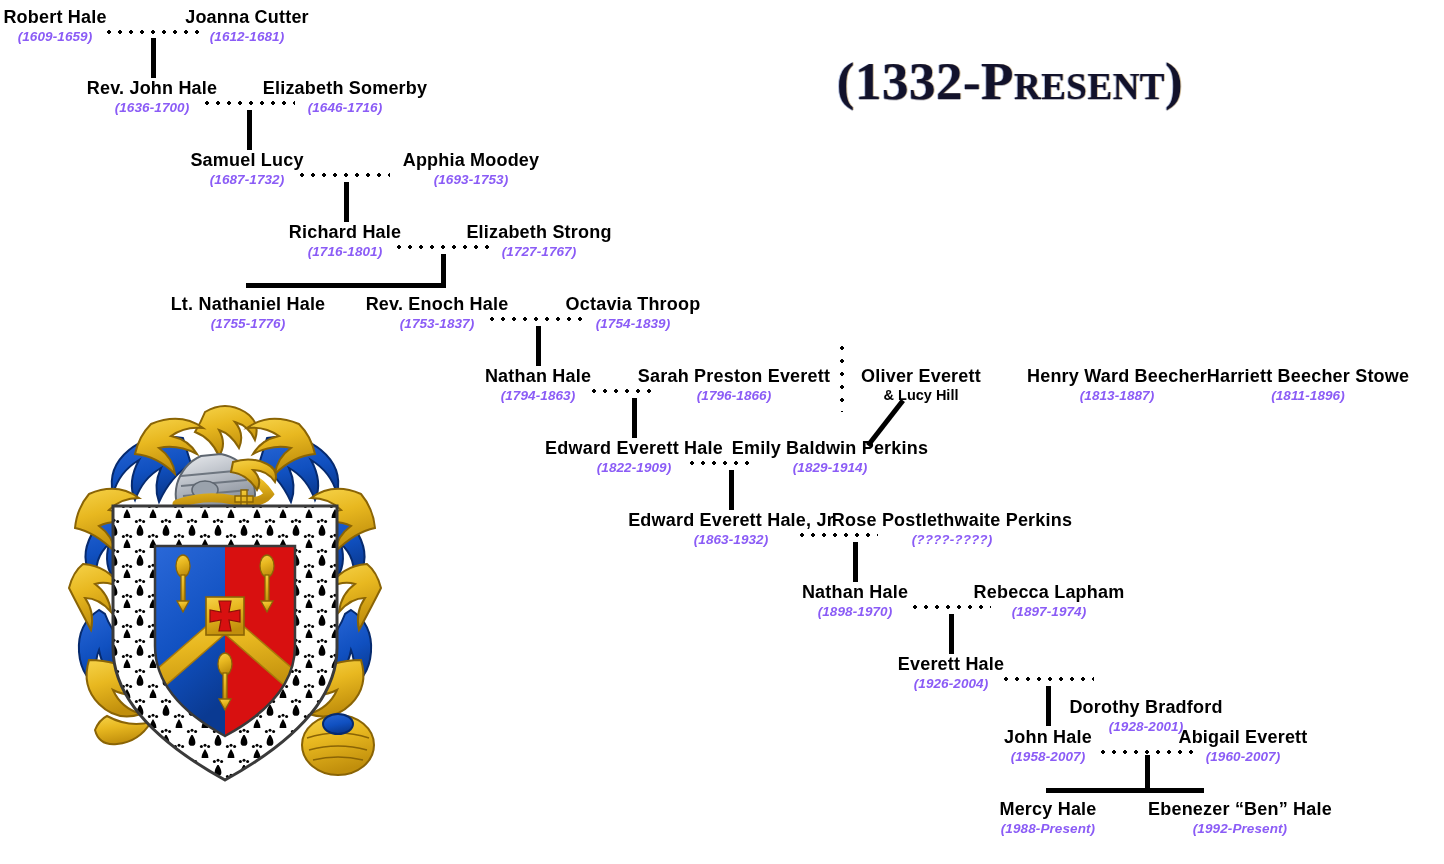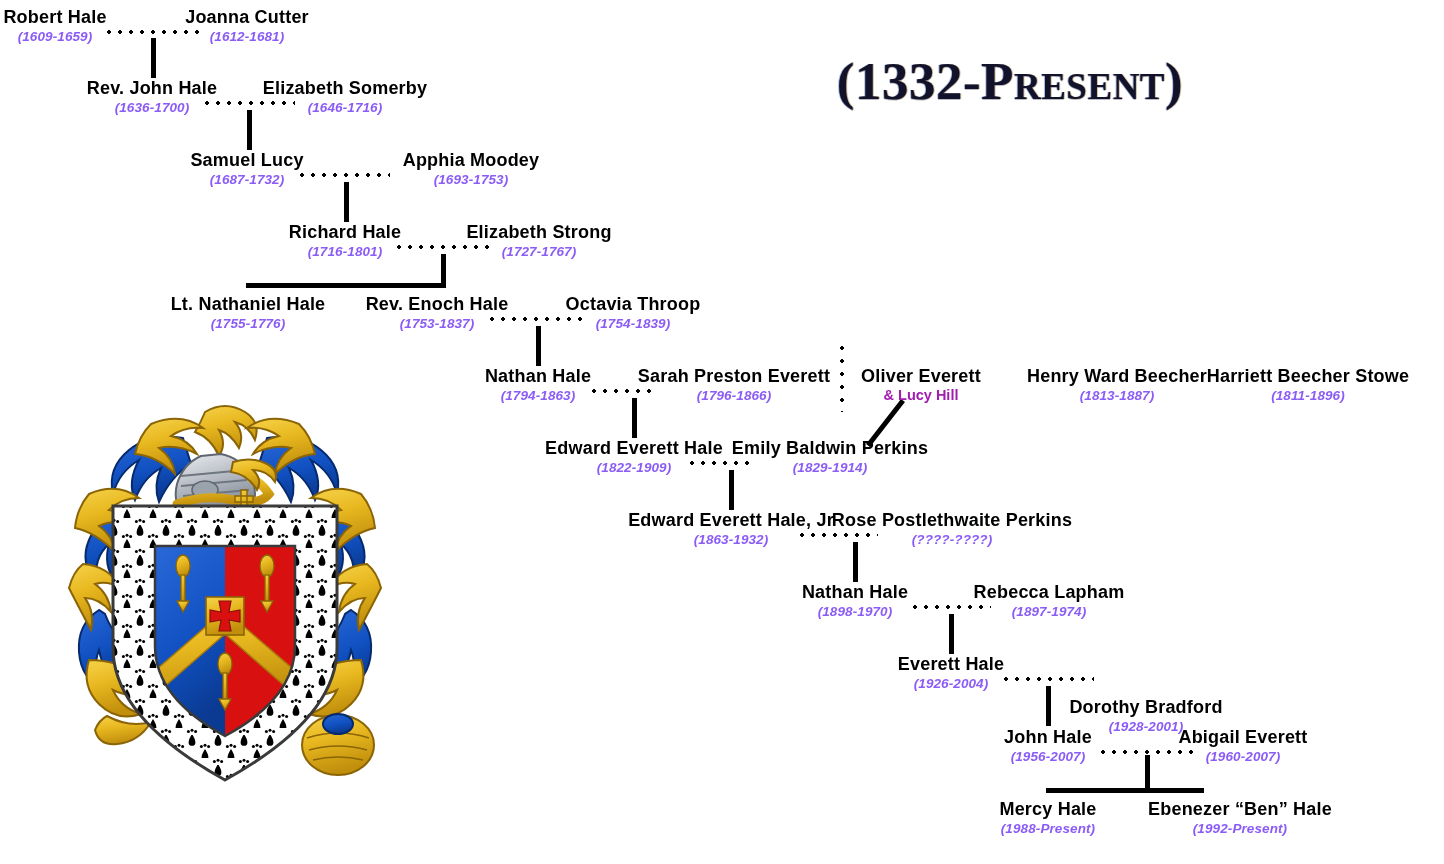--- a/index.html
+++ b/index.html
@@ -71,21 +71,21 @@
     font-size: 13.5px;
     color: #8b5cf6;
     line-height: 1.15;
     margin-top: 2px;
     letter-spacing: 0.1px;
   }
   .person .psub {
     font-family: "Liberation Sans", sans-serif;
     font-weight: bold;
     font-size: 14.5px;
-    color: #a21caf;
+    color: #000000;
     line-height: 1.15;
     margin-top: 1px;
   }
 
   
   .marr {
     position: absolute;
     height: 4px;
     background-image: radial-gradient(circle at 2px 2px, #000 1.7px, rgba(0,0,0,0) 2.1px);
     background-size: 11px 4px;
@@ -389,21 +389,21 @@
       <div class="person" style="left: 951px; top: 655px;">
         <div class="pname">Everett Hale</div>
         <div class="pdates">(1926-2004)</div>
       </div>
       <div class="person" style="left: 1146px; top: 655px; margin-top: 43px;">
         <div class="pname">Dorothy Bradford</div>
         <div class="pdates">(1928-2001)</div>
       </div>
       <div class="person" style="left: 1048px; top: 728px;">
         <div class="pname">John Hale</div>
-        <div class="pdates">(1956-2007)</div>
+        <div class="pdates">(1958-2007)</div>
       </div>
       <div class="person" style="left: 1243px; top: 728px;">
         <div class="pname">Abigail  Everett</div>
         <div class="pdates">(1960-2007)</div>
       </div>
       <div class="person" style="left: 1048px; top: 800px;">
         <div class="pname">Mercy Hale</div>
         <div class="pdates">(1988-Present)</div>
       </div>
       <div class="person" style="left: 1240px; top: 800px;">

